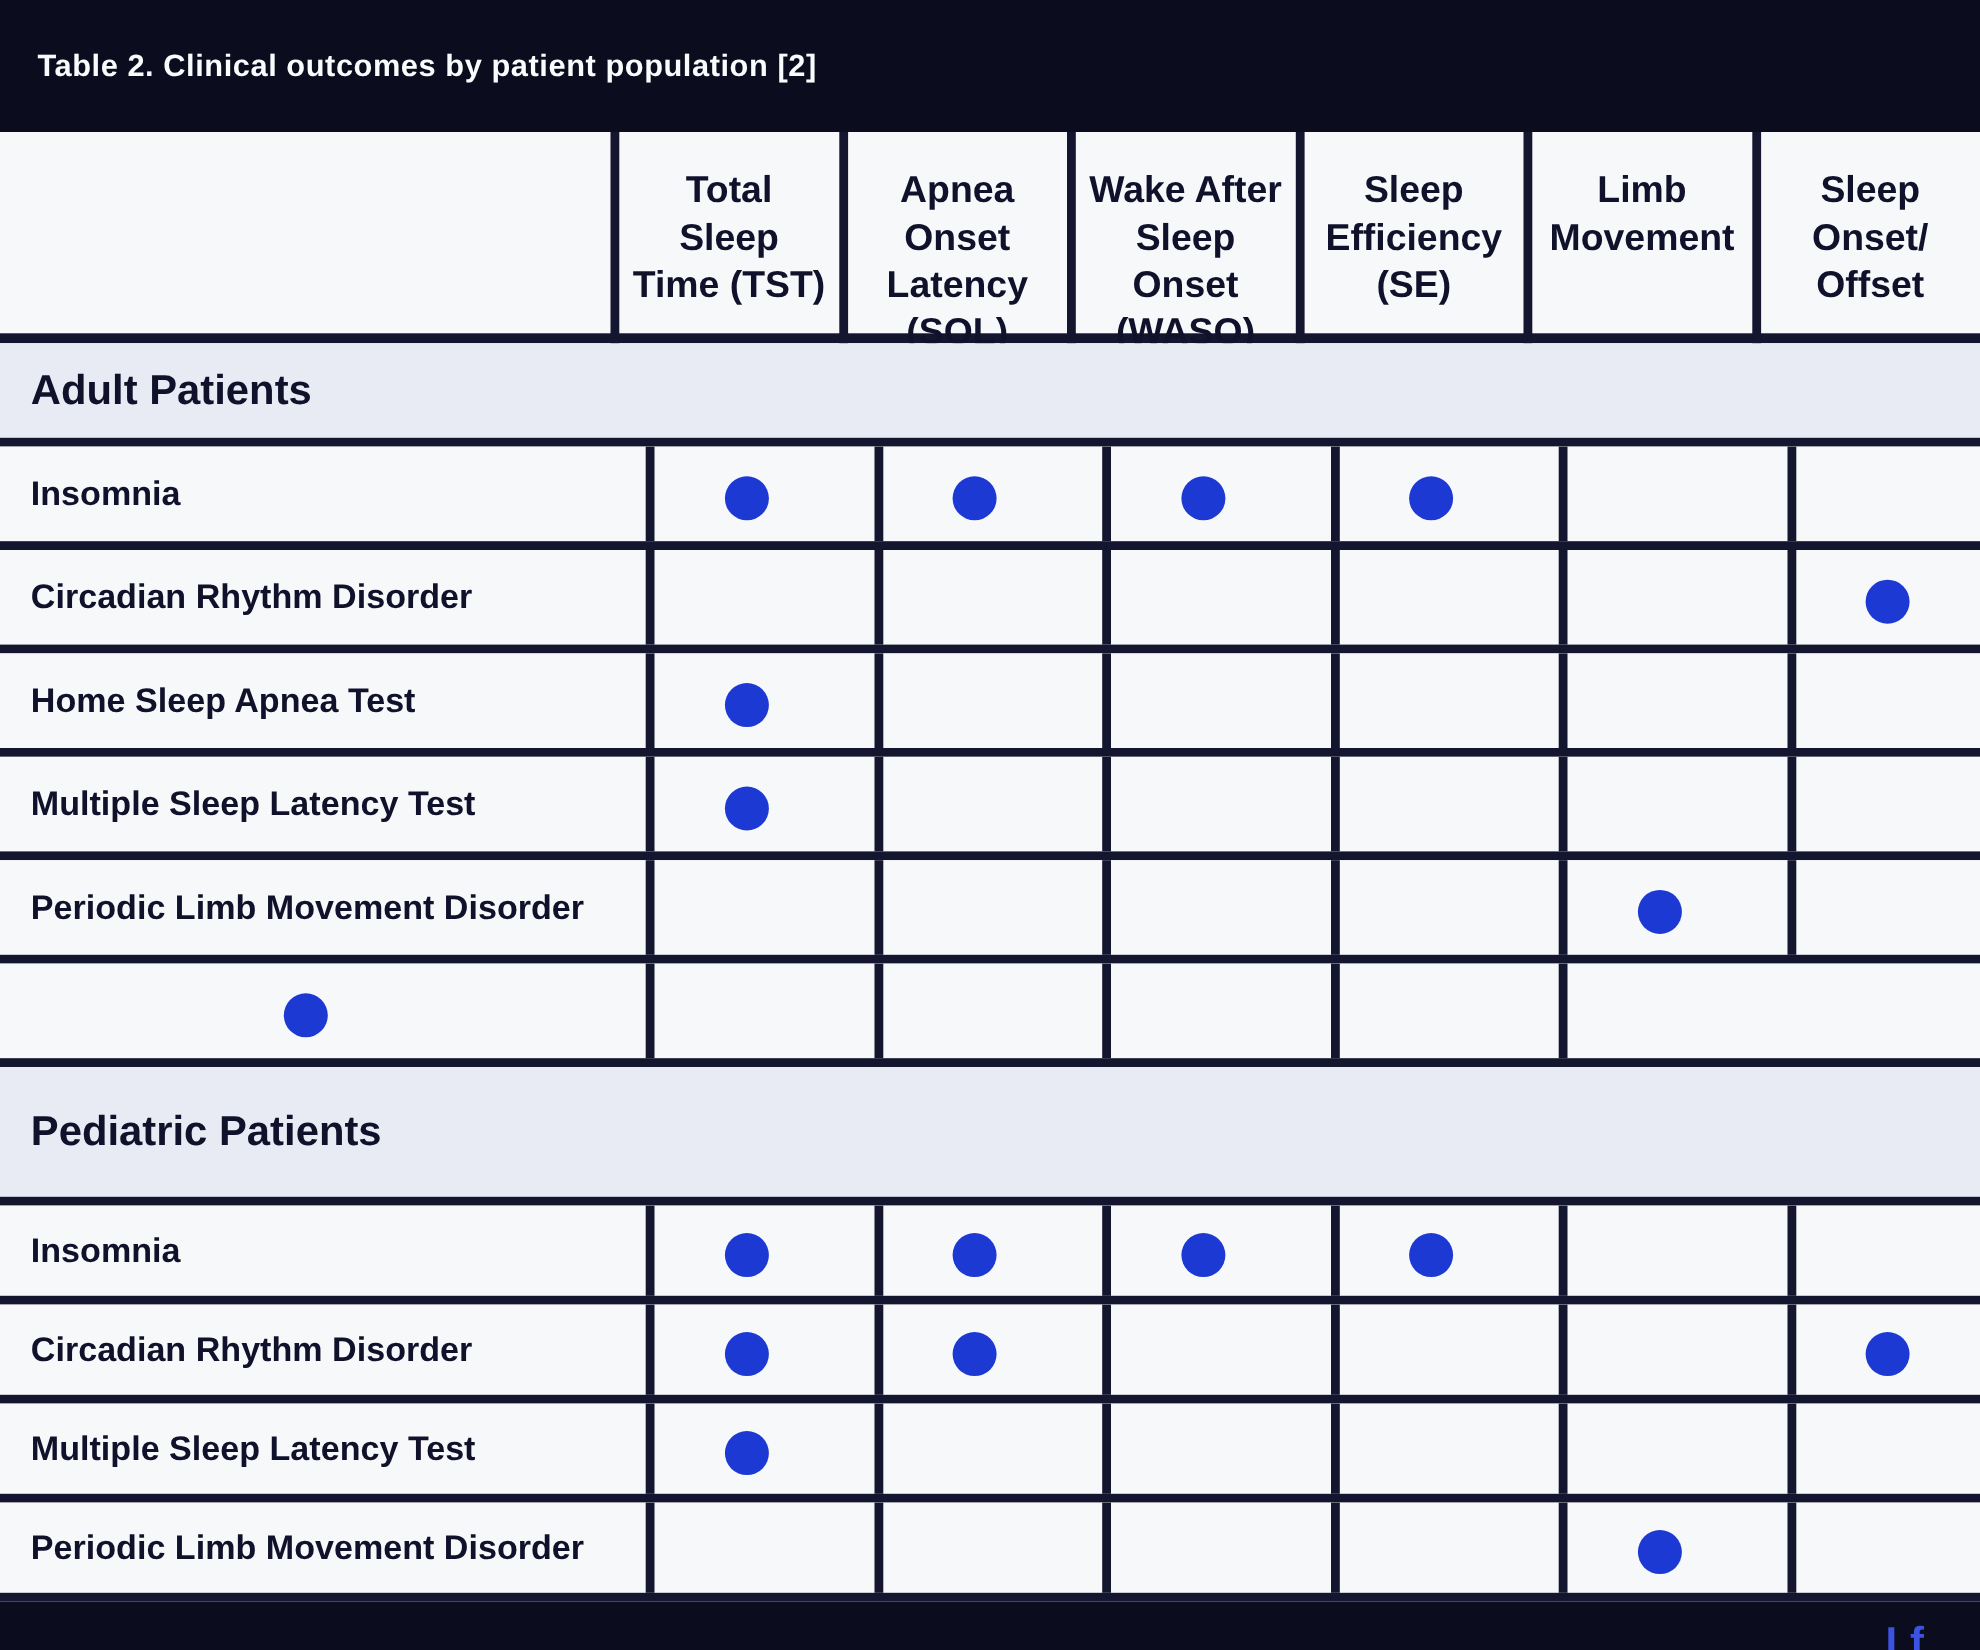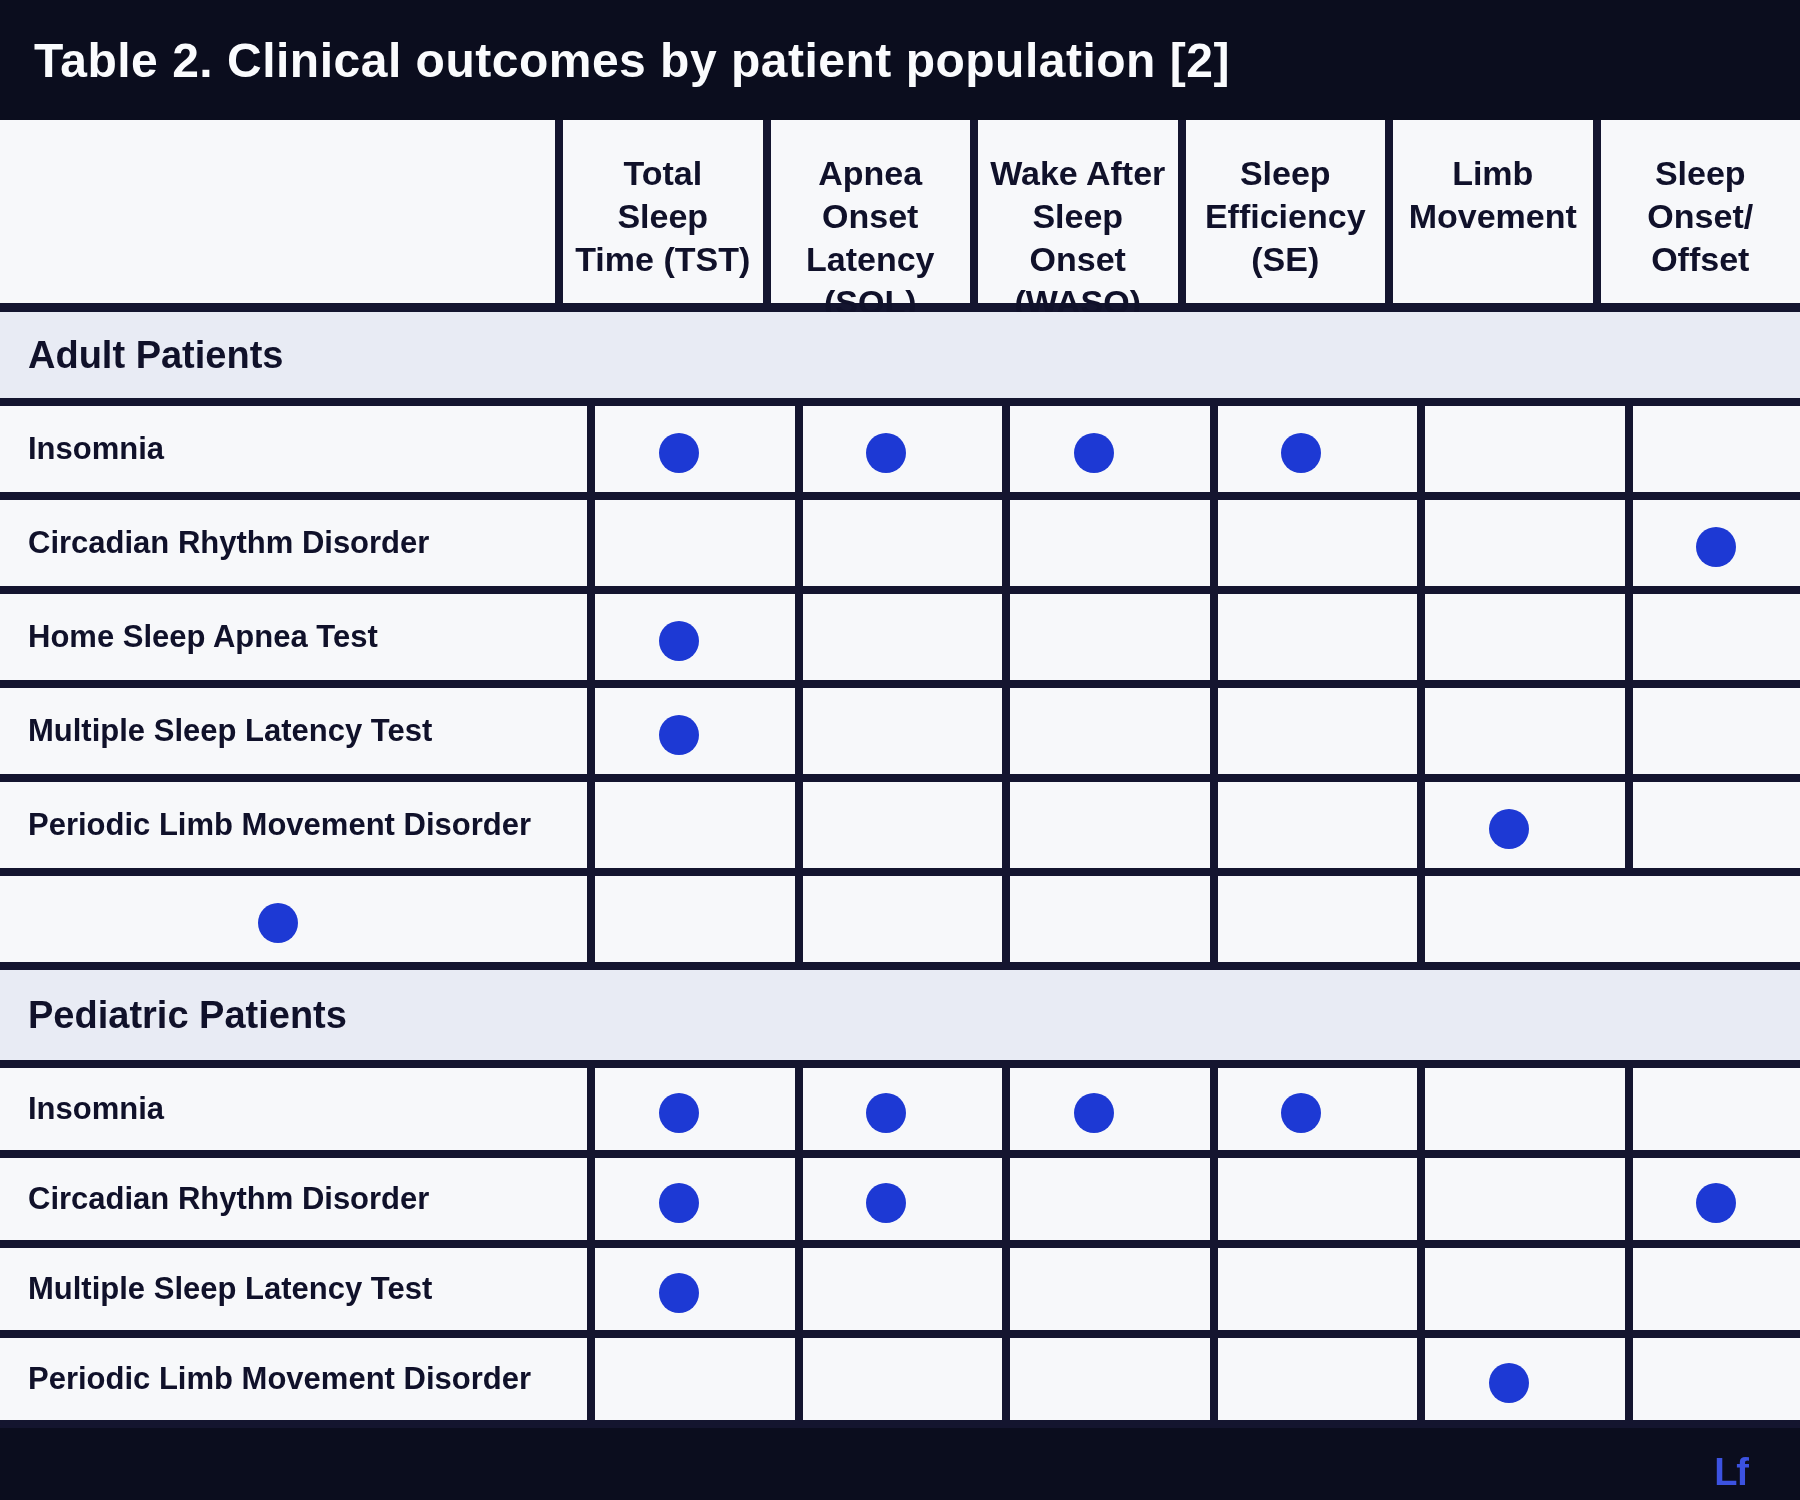--- a/index.html
+++ b/index.html
@@ -24,21 +24,21 @@
   }
   
   .titlebar{
     height:120px;flex:0 0 120px;
     background:var(--bar);
     display:flex;align-items:center;
     padding-left:34px;
   }
   .titlebar h1{
     color:var(--title-text);
-    font-size:48px;font-weight:700;letter-spacing:0.5px;
+    font-size:28px;font-weight:700;letter-spacing:0.5px;
   }
   
   .grid-row{
     display:grid;
     grid-template-columns:555px repeat(6,1fr);
     background:var(--cell);
   }
   .cell{min-width:0;}
   .cell + .cell{border-left:8px solid var(--line);}
   
@@ -53,21 +53,21 @@
     color:var(--ink);
     white-space:pre-line;
   }
   
   .section-row{
     display:flex;align-items:center;
     background:var(--band);
     height:94px;flex:0 0 94px;
     border-bottom:8px solid var(--line);
   }
-  .section-row.ped{height:98px;flex:0 0 98px;}
+  .section-row.ped{height:126px;flex:0 0 98px;}
   .section-label{
     padding-left:28px;
     font-size:38px;font-weight:700;color:var(--ink);
   }
   
   .data-row{
     height:94px;flex:0 0 94px;
     border-bottom:8px solid var(--line);
     gap:32px;
   }

